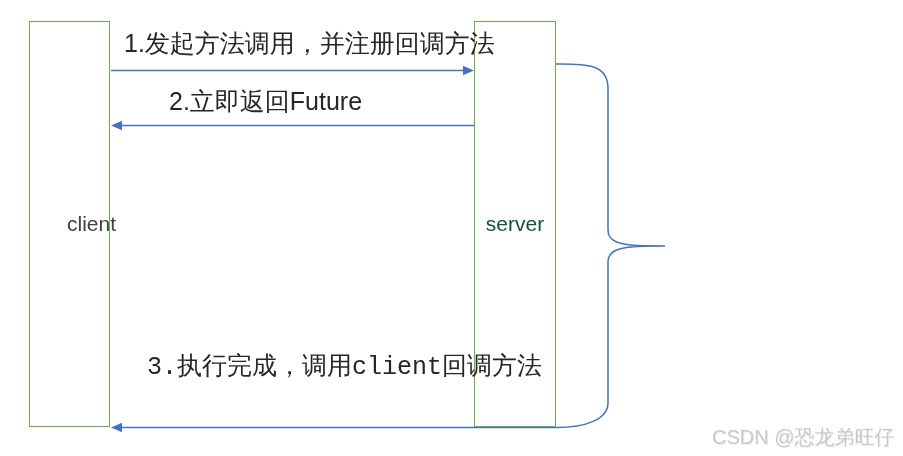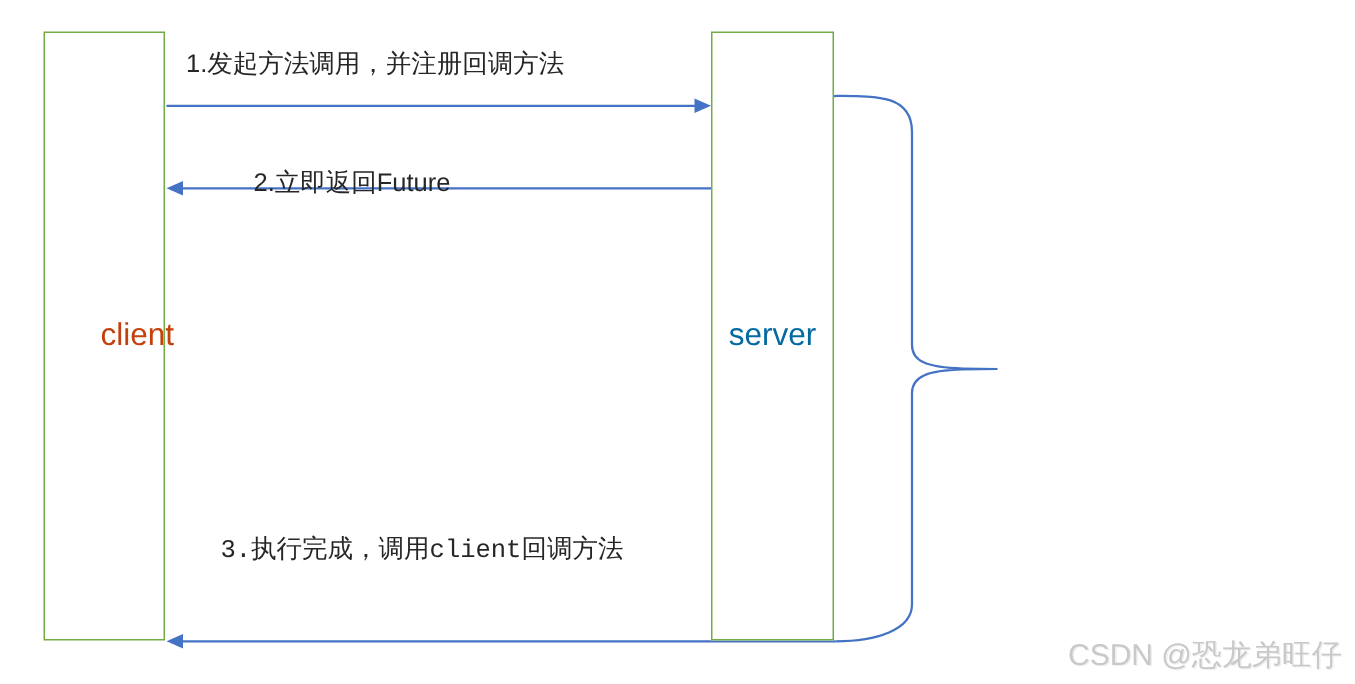--- a/index.html
+++ b/index.html
@@ -40,32 +40,32 @@
   .actor-box.server {
     left: 474px;
     top: 21px;
     width: 82px;
     height: 406px;
   }
   .actor-label {
     font-size: 21px;
     line-height: 24px;
   }
-  .actor-label.client-label { color: #c2410c; margin-left: 44px; }
-  .actor-label.server-label { color: #0369a1; }
+  .actor-label.client-label { color: #404040; margin-left: 44px; }
+  .actor-label.server-label { color: #14532d; }
   .msg-label {
     position: absolute;
     color: #262626;
-    font-size: 17px;
+    font-size: 25px;
     line-height: 30px;
     white-space: nowrap;
     text-align: right;
   }
   .msg-1 { left: 124px; top: 28px; }
-  .msg-2 { left: 169px; top: 86px; margin-top: 21px; }
+  .msg-2 { left: 169px; top: 86px; }
   .msg-3 { left: 147px; top: 353px; font-family: Liberation Mono, monospace; }
   .side-note { left: 667px; top: 232px; }
   .watermark {
     position: absolute;
     left: 712px;
     top: 424px;
     color: #c9c9c9;
     font-size: 20px;
     line-height: 26px;
     white-space: nowrap;

